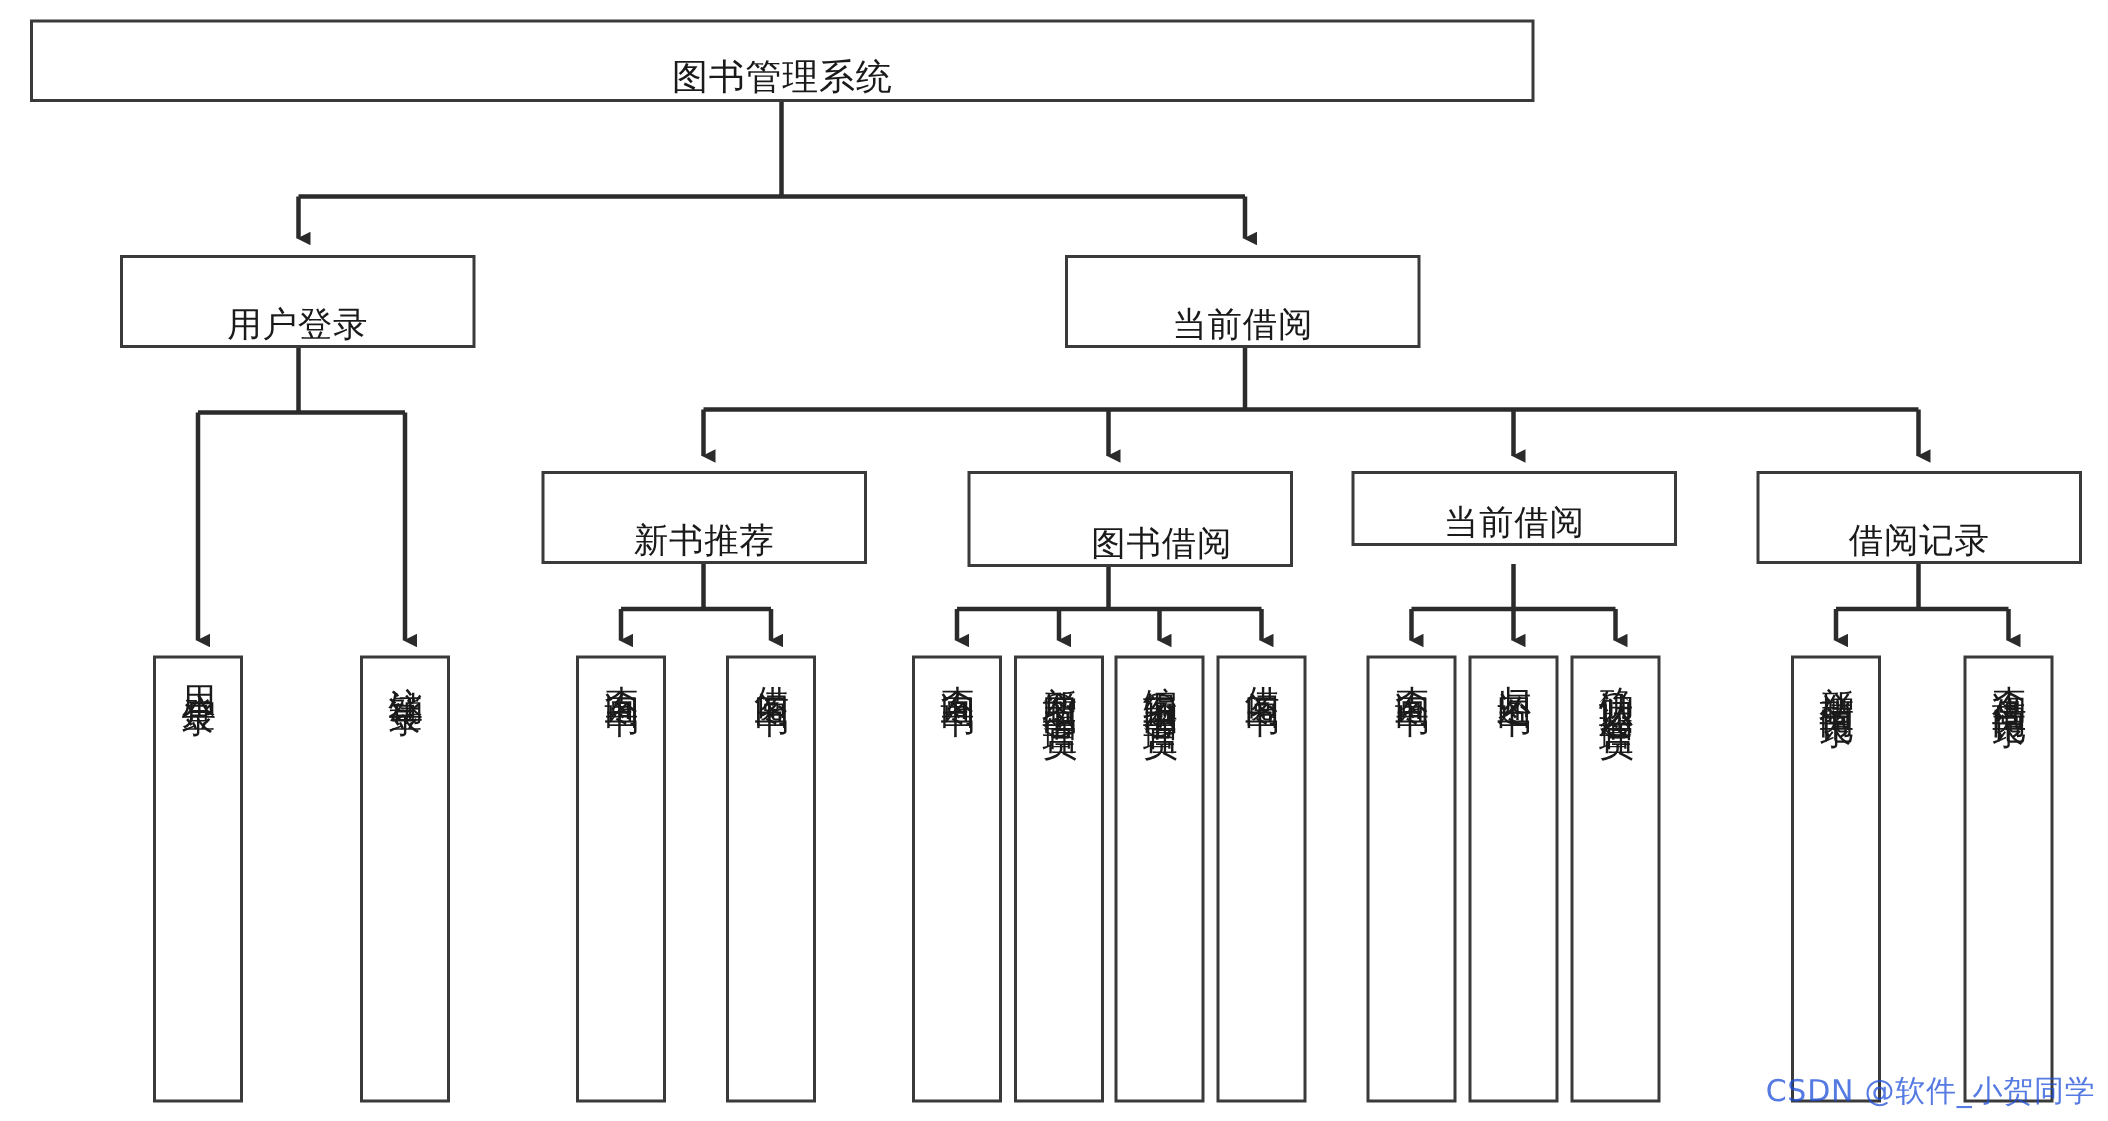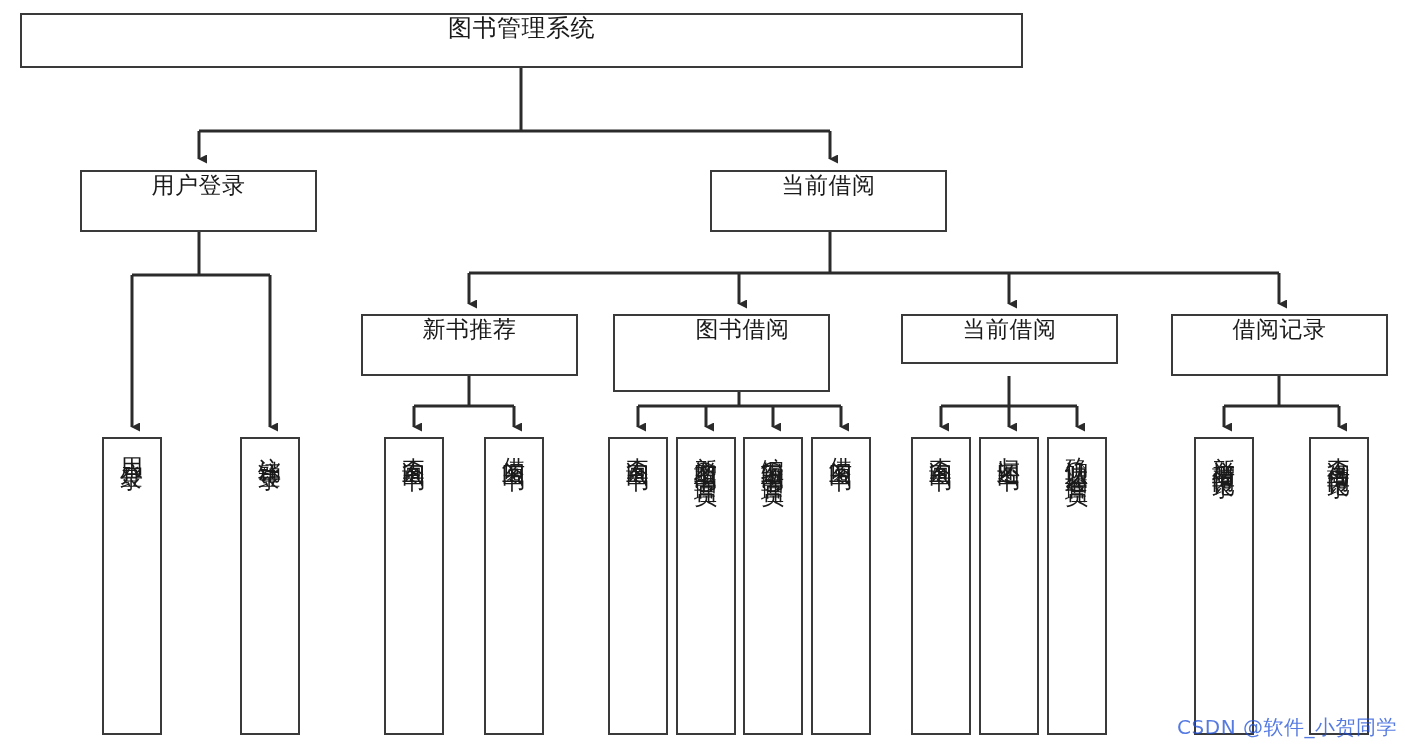--- a/index.html
+++ b/index.html
@@ -27,21 +27,21 @@
     left: 0;
     width: 1405px;
     height: 747px;
   }
   .node-box {
     position: absolute;
     box-sizing: border-box;
     border: 2.5px solid #3a3a3a;
     background: #ffffff;
     display: flex;
-    align-items: flex-start;
+    align-items: flex-end;
     justify-content: center;
     color: #1a1a1a;
   }
   .node-label-h {
     font-size: 23px;
     line-height: 1.15;
     letter-spacing: 0.5px;
     white-space: nowrap;
     text-align: center;
   }
@@ -141,21 +141,21 @@
   </div>
 
   <div class="node-box" style="left:710px; top:170px; width:237px; height:62px;">
     <span class="node-label-h">当前借阅</span>
   </div>
 
   <div class="node-box" style="left:361px; top:314px; width:217px; height:62px;">
     <span class="node-label-h">新书推荐</span>
   </div>
 
-  <div class="node-box" style="left:613px; top:314px; width:217px; height:78px;padding-left:42px;">
+  <div class="node-box" style="left:645px; top:314px; width:217px; height:64px;padding-left:42px;">
     <span class="node-label-h">图书借阅</span>
   </div>
 
   <div class="node-box" style="left:901px; top:314px; width:217px; height:50px;">
     <span class="node-label-h">当前借阅</span>
   </div>
 
   <div class="node-box" style="left:1171px; top:314px; width:217px; height:62px;">
     <span class="node-label-h">借阅记录</span>
   </div>

